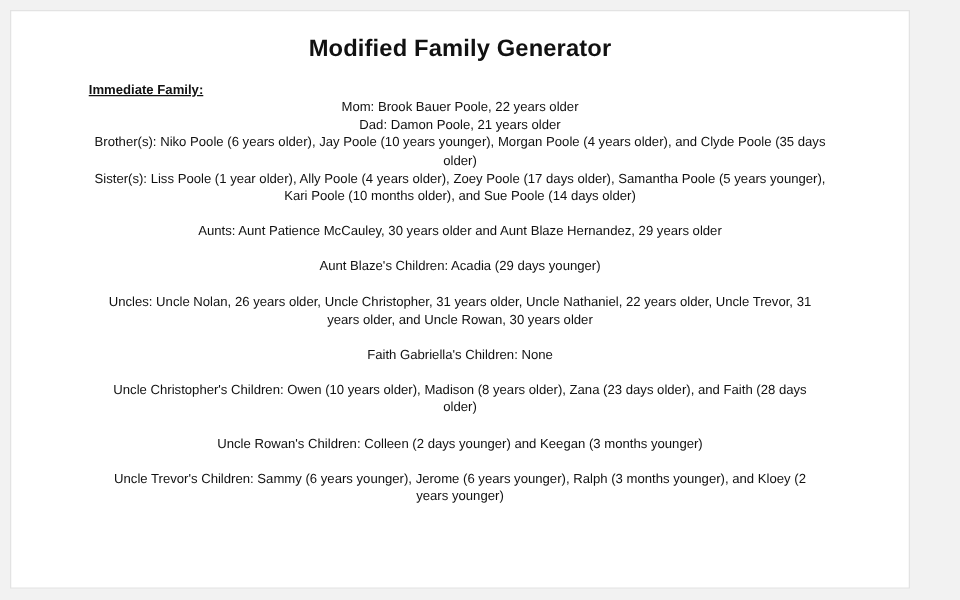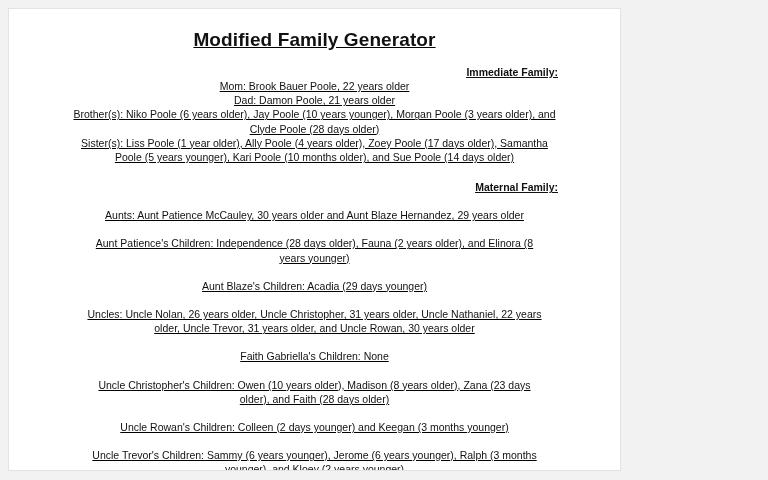--- a/index.html
+++ b/index.html
@@ -11,42 +11,41 @@
     width: 768px;
     height: 480px;
     background: #f2f2f2;
     font-family: "Liberation Sans", sans-serif;
     overflow: hidden;
   }
   .page {
     position: absolute;
     left: 8px;
     top: 8px;
-    width: 613px;
+    width: 720px;
     height: 463px;
     background: #ffffff;
     border: 1px solid #e3e3e3;
     box-sizing: border-box;
     overflow: hidden;
-    text-decoration: underline;
   }
   .page-inner {
     padding: 12px 62px 0 62px;
     box-sizing: border-box;
   }
   h1.doc-title {
     font-size: 19px;
     font-weight: bold;
     text-align: center;
     color: #111111;
     margin: 8px 0 14px 0;
     letter-spacing: 0.1px;
   }
   .section-heading {
-    text-align: right;
+    text-align: left;
     font-size: 10.5px;
     font-weight: bold;
     color: #111111;
     text-decoration: underline;
     margin: 0;
     line-height: 14px;
   }
   .line {
     text-align: center;
     font-size: 10.5px;
@@ -69,29 +68,27 @@
 
 <div class="page">
   <div class="page-inner">
 
     <h1 class="doc-title">Modified Family Generator</h1>
 
     <div class="block-immediate">
       <p class="section-heading">Immediate Family:</p>
       <p class="line">Mom: Brook Bauer Poole, 22 years older</p>
       <p class="line">Dad: Damon Poole, 21 years older</p>
-      <p class="line">Brother(s): Niko Poole (6 years older), Jay Poole (10 years younger), Morgan Poole (3 years older), and Clyde Poole (28 days older)</p>
+      <p class="line">Brother(s): Niko Poole (6 years older), Jay Poole (10 years younger), Morgan Poole (4 years older), and Clyde Poole (35 days older)</p>
       <p class="line">Sister(s): Liss Poole (1 year older), Ally Poole (4 years older), Zoey Poole (17 days older), Samantha Poole (5 years younger), Kari Poole (10 months older), and Sue Poole (14 days older)</p>
     </div>
 
     <div class="block-maternal">
-      <p class="section-heading heading-maternal">Maternal Family:</p>
 
       <p class="line maternal-entry">Aunts: Aunt Patience McCauley, 30 years older and Aunt Blaze Hernandez, 29 years older</p>
-      <p class="line maternal-entry">Aunt Patience's Children: Independence (28 days older), Fauna (2 years older), and Elinora (8 years younger)</p>
       <p class="line maternal-entry">Aunt Blaze's Children: Acadia (29 days younger)</p>
       <p class="line maternal-entry">Uncles: Uncle Nolan, 26 years older, Uncle Christopher, 31 years older, Uncle Nathaniel, 22 years older, Uncle Trevor, 31 years older, and Uncle Rowan, 30 years older</p>
       <p class="line maternal-entry">Faith Gabriella's Children: None</p>
       <p class="line maternal-entry">Uncle Christopher's Children: Owen (10 years older), Madison (8 years older), Zana (23 days older), and Faith (28 days older)</p>
       <p class="line maternal-entry">Uncle Rowan's Children: Colleen (2 days younger) and Keegan (3 months younger)</p>
       <p class="line maternal-entry">Uncle Trevor's Children: Sammy (6 years younger), Jerome (6 years younger), Ralph (3 months younger), and Kloey (2 years younger)</p>
 
     </div>
 
   </div>

